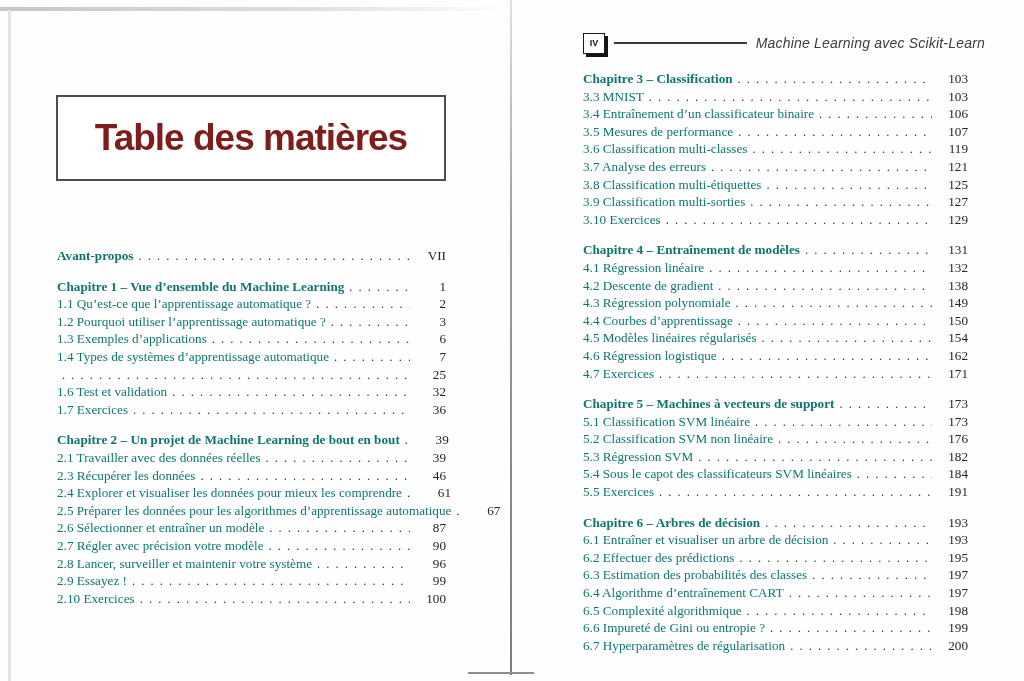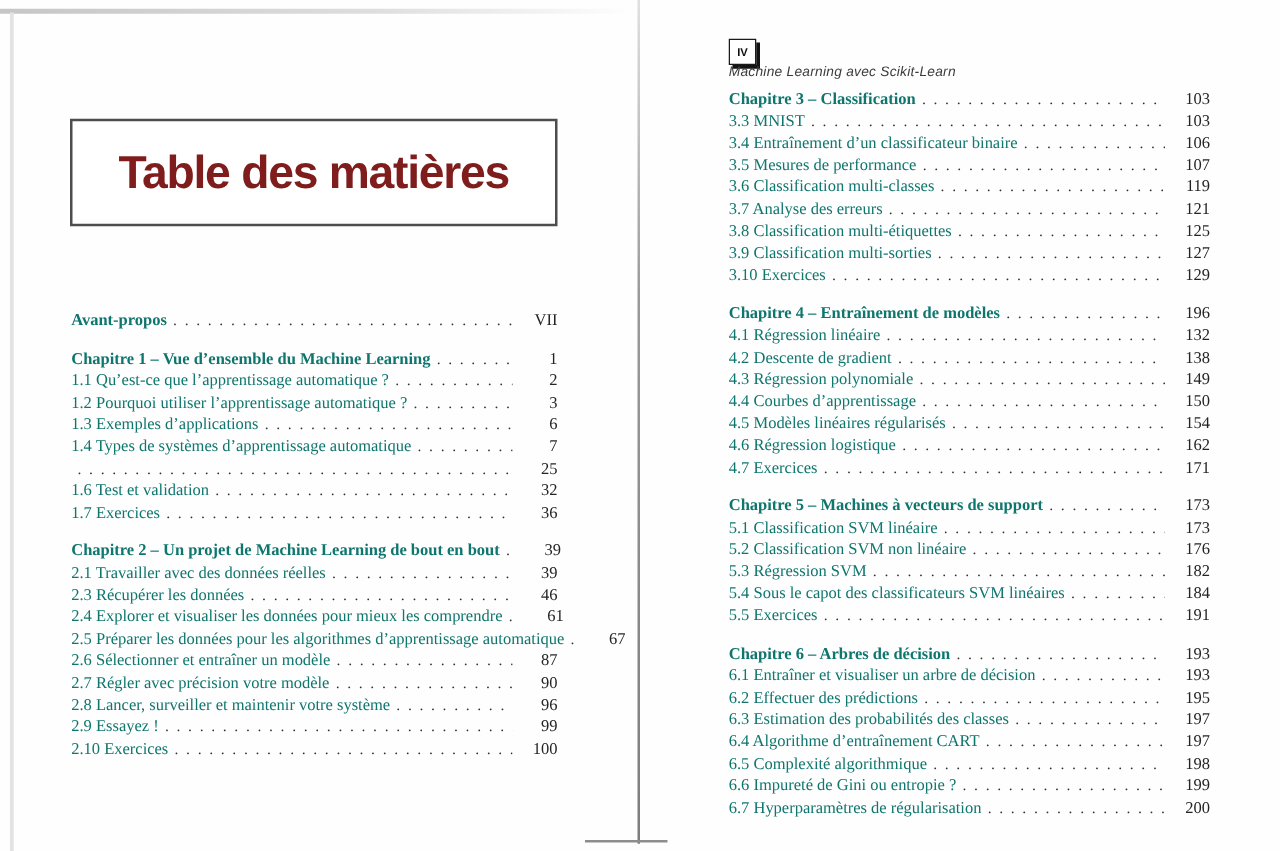--- a/index.html
+++ b/index.html
@@ -47,41 +47,41 @@
     font-family: "Liberation Sans", sans-serif;
     font-weight: 700;
     font-size: 37px;
     letter-spacing: -1px;
     color: #7f1d1d;
   }
 
   
   .running-header {
     position: absolute; left: 69px; top: 31px; width: 402px; height: 24px;
-    display: flex; align-items: flex-start; flex-direction: column;
+    display: flex; align-items: center;
   }
   .folio-box {
     width: 20px; height: 19px;
     border: 1.2px solid #1a1a1a;
     background: #fff;
     box-shadow: 3px 3px 0 0 #141414;
     display: flex; align-items: center; justify-content: center;
     font-family: "Liberation Sans", sans-serif;
     font-weight: 700; font-size: 9px; color: #111;
     flex: 0 0 auto;
   }
   .header-rule {
     flex: 1 1 auto; height: 1.6px; background: #3a3a3a;
     margin: 0 9px 0 9px;
   }
   .running-title {
     flex: 0 0 auto;
     font-family: "Liberation Sans", sans-serif;
     font-style: italic;
-    font-size: 11px;
+    font-size: 14px;
     color: #3c3c3c;
     letter-spacing: 0.2px;
   }
 
   
   .toc { position: absolute; }
   .toc-left  { left: 57px; top: 234px; width: 389px; }
   .toc-right { left: 69px; top: 57px;  width: 385px; }
 
   .toc-row {
@@ -265,21 +265,21 @@
     <span class="toc-page">127</span>
   </div>
       <div class="toc-row section">
     <span class="toc-label">3.10  Exercices</span>
     <span class="toc-dots"></span>
     <span class="toc-page">129</span>
   </div>
       <div class="toc-row chapter">
     <span class="toc-label">Chapitre 4 – Entraînement de modèles</span>
     <span class="toc-dots"></span>
-    <span class="toc-page">196</span>
+    <span class="toc-page">131</span>
   </div>
       <div class="toc-row section">
     <span class="toc-label">4.1  Régression linéaire</span>
     <span class="toc-dots"></span>
     <span class="toc-page">132</span>
   </div>
       <div class="toc-row section">
     <span class="toc-label">4.2  Descente de gradient</span>
     <span class="toc-dots"></span>
     <span class="toc-page">138</span>

